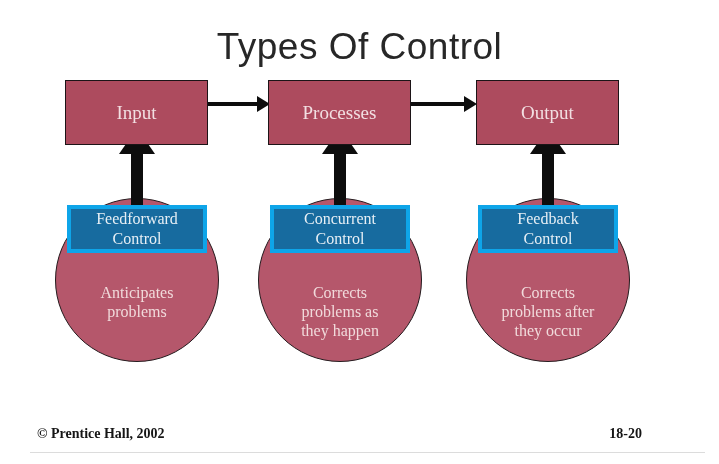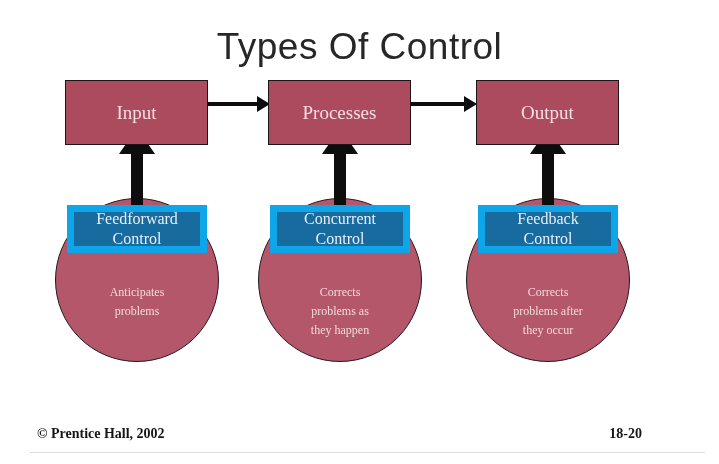--- a/index.html
+++ b/index.html
@@ -26,33 +26,33 @@
   .up-arrow{position:absolute;left:50%;top:128px;transform:translateX(-50%);
     width:36px;height:77px;z-index:3;}
   .up-arrow .head{
     width:0;height:0;margin:0 auto;
     border-left:18px solid transparent;border-right:18px solid transparent;
     border-bottom:26px solid var(--arrow,#0d0d0d);
   }
   .up-arrow .shaft{width:12px;height:51px;margin:0 auto;background:var(--arrow,#0d0d0d);}
   .control-box{
     position:absolute;left:12px;top:205px;width:140px;height:48px;
-    background:var(--blue,#176b9f);border:7px solid #0ea5e9;
+    background:var(--blue,#176b9f);border:4px solid #0ea5e9;
     box-sizing:border-box;display:flex;align-items:center;justify-content:center;
     color:var(--blue-text,#e7eff5);font-size:16px;line-height:20px;
     text-align:center;white-space:pre-line;z-index:2;
   }
   .circle{
     position:absolute;left:0;top:198px;width:164px;height:164px;
     background:var(--circle-red,#b5576b);border:1px solid #241b1e;
     border-radius:50%;box-sizing:border-box;z-index:1;
     display:flex;justify-content:center;
   }
   .circle-text{
-    margin-top:84px;color:var(--circle-text,#f1dadb);font-size:12px;
+    margin-top:84px;color:var(--circle-text,#f1dadb);font-size:16px;
     line-height:19px;text-align:center;white-space:pre-line;
   }
   .h-arrow{position:absolute;top:95px;height:18px;}
   .h-arrow-1{left:208px;width:62px;}
   .h-arrow-2{left:411px;width:66px;}
   .h-arrow .line{position:absolute;left:0;right:11px;top:7px;height:4px;background:var(--arrow,#0d0d0d);}
   .h-arrow .tri{
     position:absolute;right:0;top:1px;width:0;height:0;
     border-top:8px solid transparent;border-bottom:8px solid transparent;
     border-left:13px solid var(--arrow,#0d0d0d);

